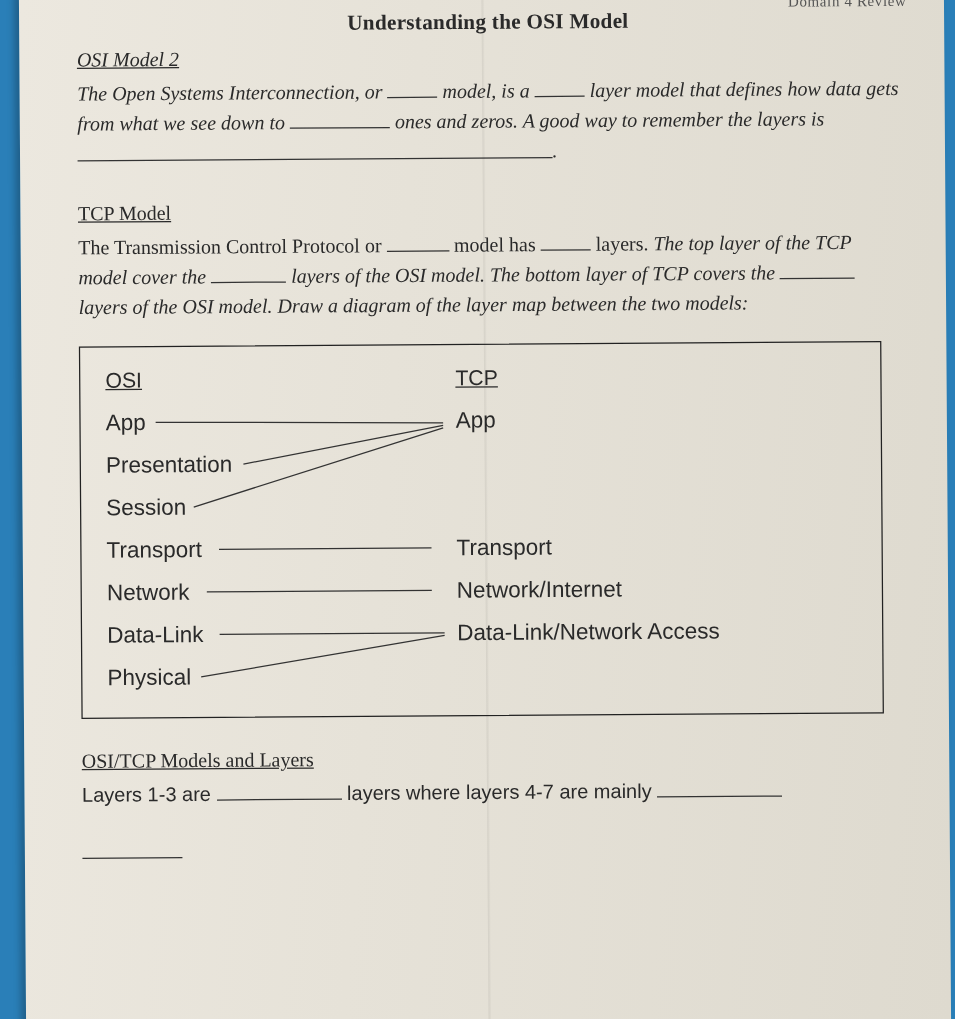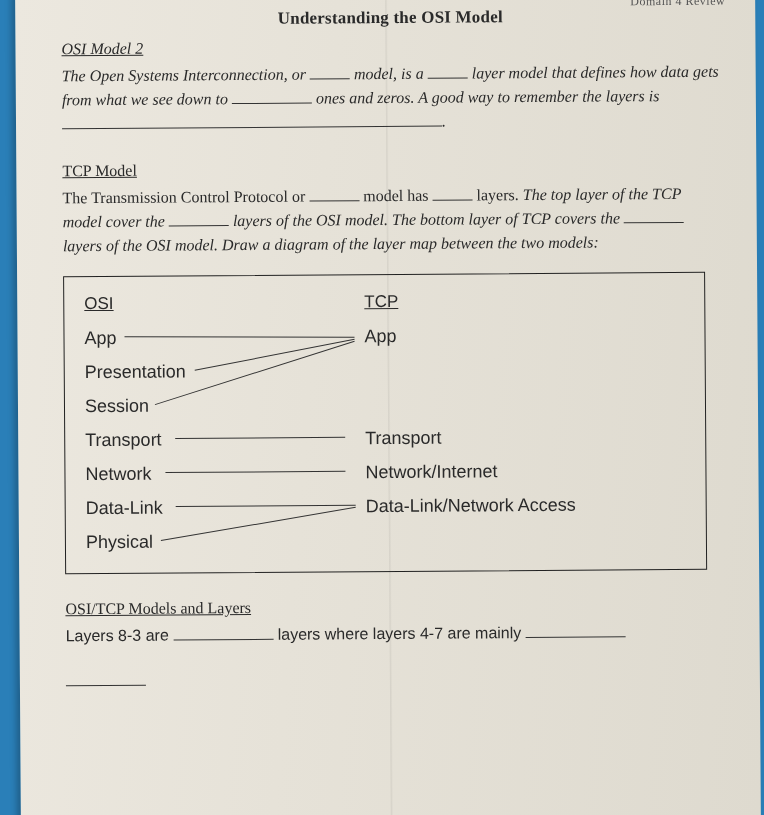--- a/index.html
+++ b/index.html
@@ -112,17 +112,17 @@
         <line x1="110" y1="162" x2="280" y2="162"></line>
         <line x1="100" y1="196" x2="280" y2="196"></line>
         <line x1="110" y1="230" x2="290" y2="230"></line>
         <line x1="95" y1="264" x2="290" y2="232"></line>
       </g>
     </svg>
   </div>
 
   <div class="sub2" style="font-style:normal">OSI/TCP Models and Layers</div>
   <p style="font-style:normal;font-family:Arial,Helvetica,sans-serif;font-size:16px">
-    <span>Layers 8-3 are </span><span class="blank bw100"></span><span> layers where layers 4-7 are mainly </span><span class="blank bw100"></span>
+    <span>Layers 1-3 are </span><span class="blank bw100"></span><span> layers where layers 4-7 are mainly </span><span class="blank bw100"></span>
   </p>
   <div style="height:22px"></div>
   <span class="blank bw80"></span>
 </div>
 
 </body></html>

